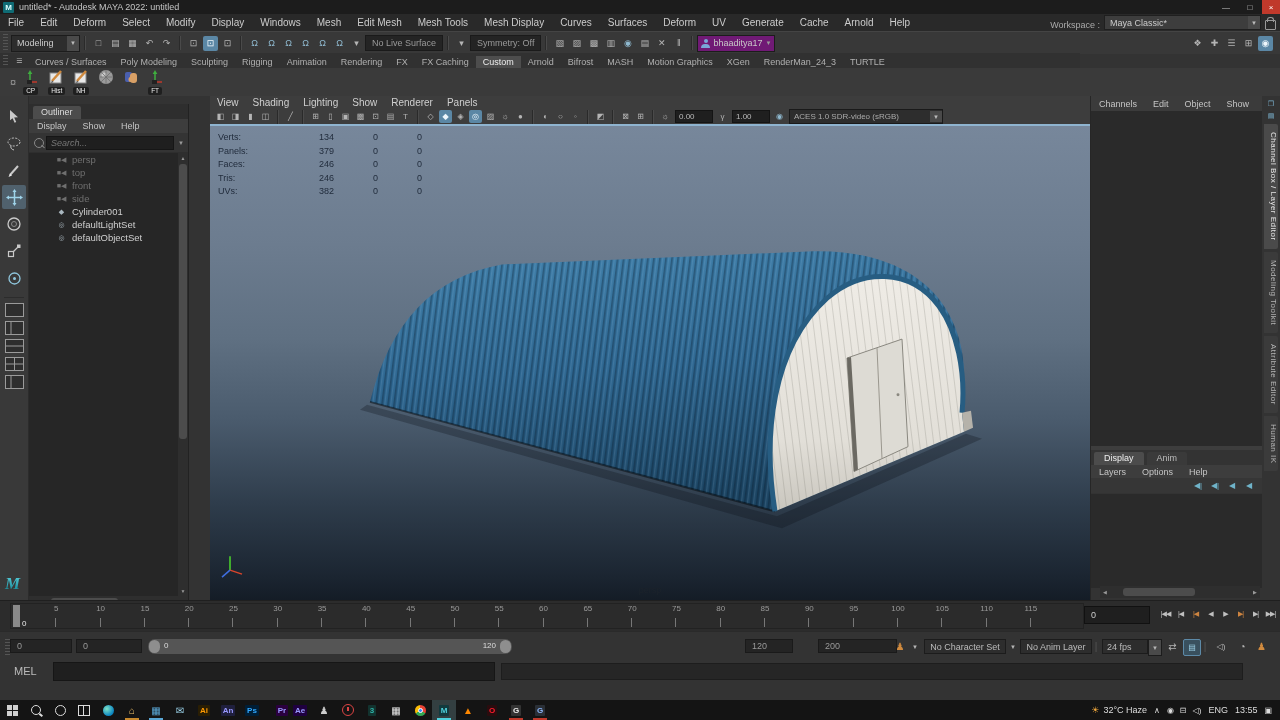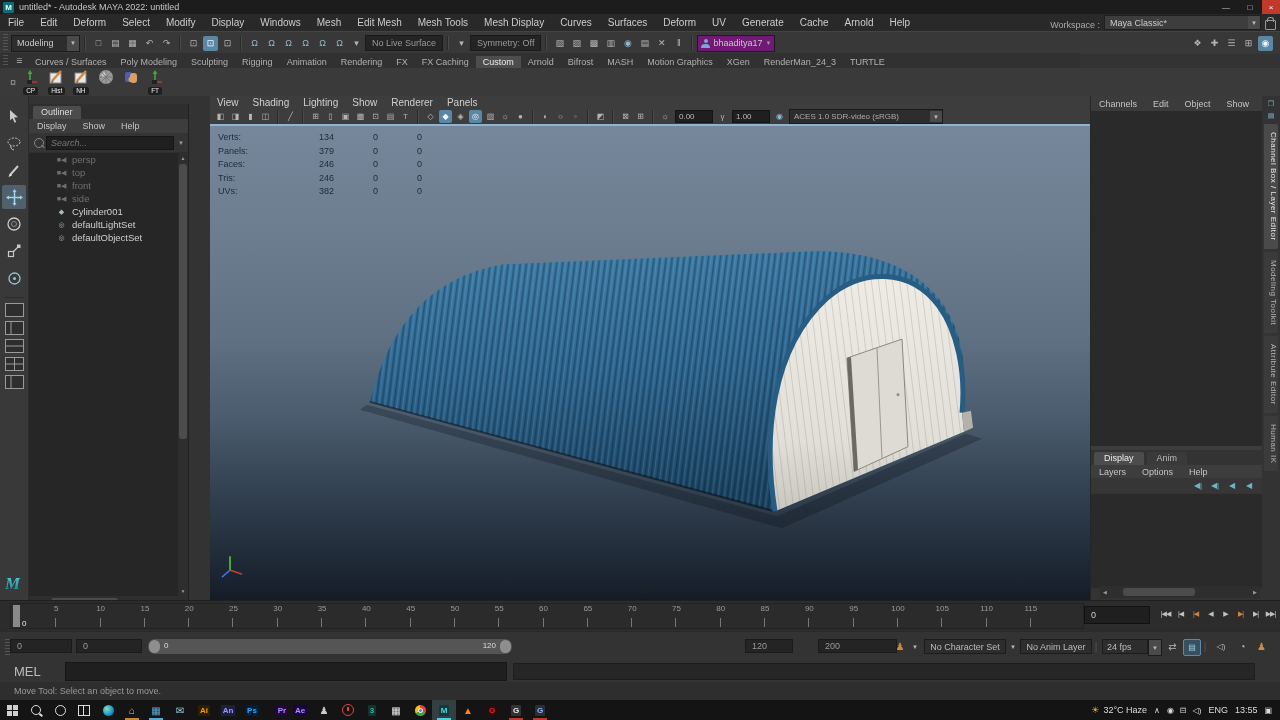--- a/index.html
+++ b/index.html
@@ -136,21 +136,21 @@
   #range-bar{position:absolute;left:148px;top:7px;width:364px;height:15px;background:#555;border-radius:7px;}
   .rhandle{position:absolute;top:1px;width:11px;height:13px;background:#8e8e8e;border-radius:6px;}
   #range-bar .lab{position:absolute;top:2px;font-size:8px;color:#ddd;}
   .ddbox{position:absolute;top:7px;height:15px;background:#2d2d2d;border:1px solid #1c1c1c;display:flex;align-items:center;
          font-size:9px;color:#bbb;padding:0 4px;box-sizing:border-box;}
   .mini{position:absolute;top:7px;height:15px;display:flex;align-items:center;justify-content:center;font-size:10px;color:#b5b5b5;}
   .mini.orange{color:#d08a3e;}
   .mini.hl{background:#39505e;border:1px solid #5d8aa8;border-radius:2px;color:#9fd4ea;}
   
   #cmdline{left:0;top:660px;width:1280px;height:22px;background:#333;display:flex;align-items:center;}
-  #mel-label{font-size:13px;color:#bbb;padding:0 24px 0 14px;}
+  #mel-label{font-size:11px;color:#bbb;padding:0 16px 0 14px;}
   #mel-input{width:436px;height:15px;background:#1f1f1f;border:1px solid #161616;color:#ccc;font-size:9px;}
   #cmd-result{width:740px;height:15px;background:#262626;border:1px solid #1d1d1d;margin-left:6px;}
   #helpline{left:0;top:682px;width:1280px;height:18px;background:#2e2e2e;display:flex;align-items:center;}
   #help-text{font-size:9px;color:#999;padding-left:14px;}
   
   #taskbar{left:0;top:700px;width:1280px;height:20px;background:#141414;display:flex;align-items:center;}
   .tb{width:24px;height:20px;display:flex;align-items:center;justify-content:center;position:relative;font-size:10px;}
   .tb .runline{position:absolute;bottom:0;left:5px;right:5px;height:2px;}
   .tb.activeapp{background:#333f41;}
   .tb-letter{font-size:8px;font-weight:bold;padding:1px 2px;border-radius:1px;line-height:9px;}
@@ -795,23 +795,20 @@
     <span class="mini" style="left:1235px;width:15px">◔</span>
     <span class="mini orange" style="left:1254px;width:15px">♟</span>
   </div>
 
   <div id="cmdline" class="abs">
     <span id="mel-label">MEL</span>
     <input id="mel-input" style="">
     <div id="cmd-result"></div>
   </div>
 
-  <div id="helpline" class="abs">
-    <span id="help-text">Move Tool: Select an object to move.</span>
-  </div>
 
   <div id="taskbar" class="abs">
     <span id="tb-apps" class="row">
         <div class="tb">
           <span class="win-ic">
             <i></i>
             <i></i>
             <i></i>
             <i></i>
           </span>

